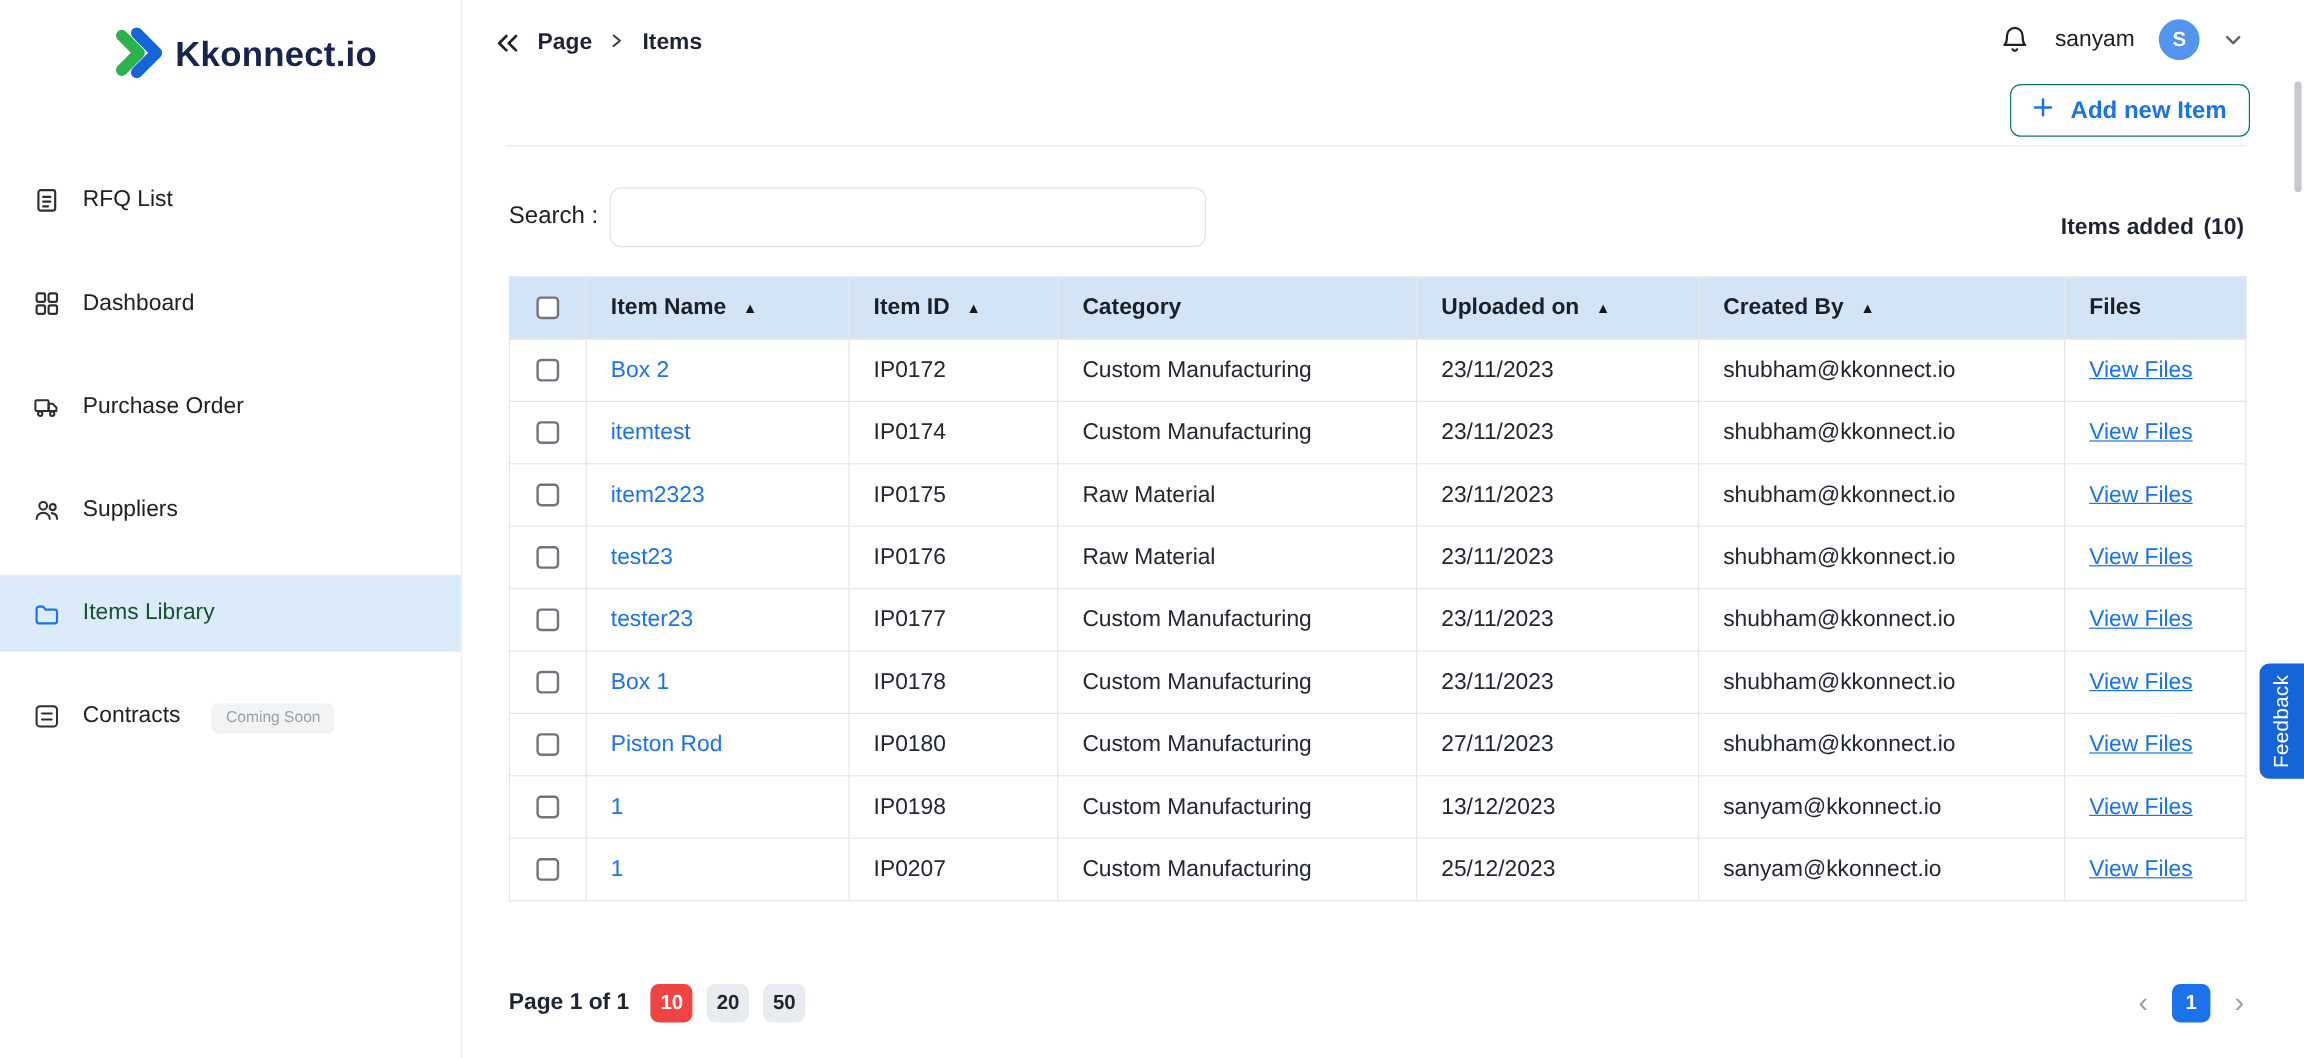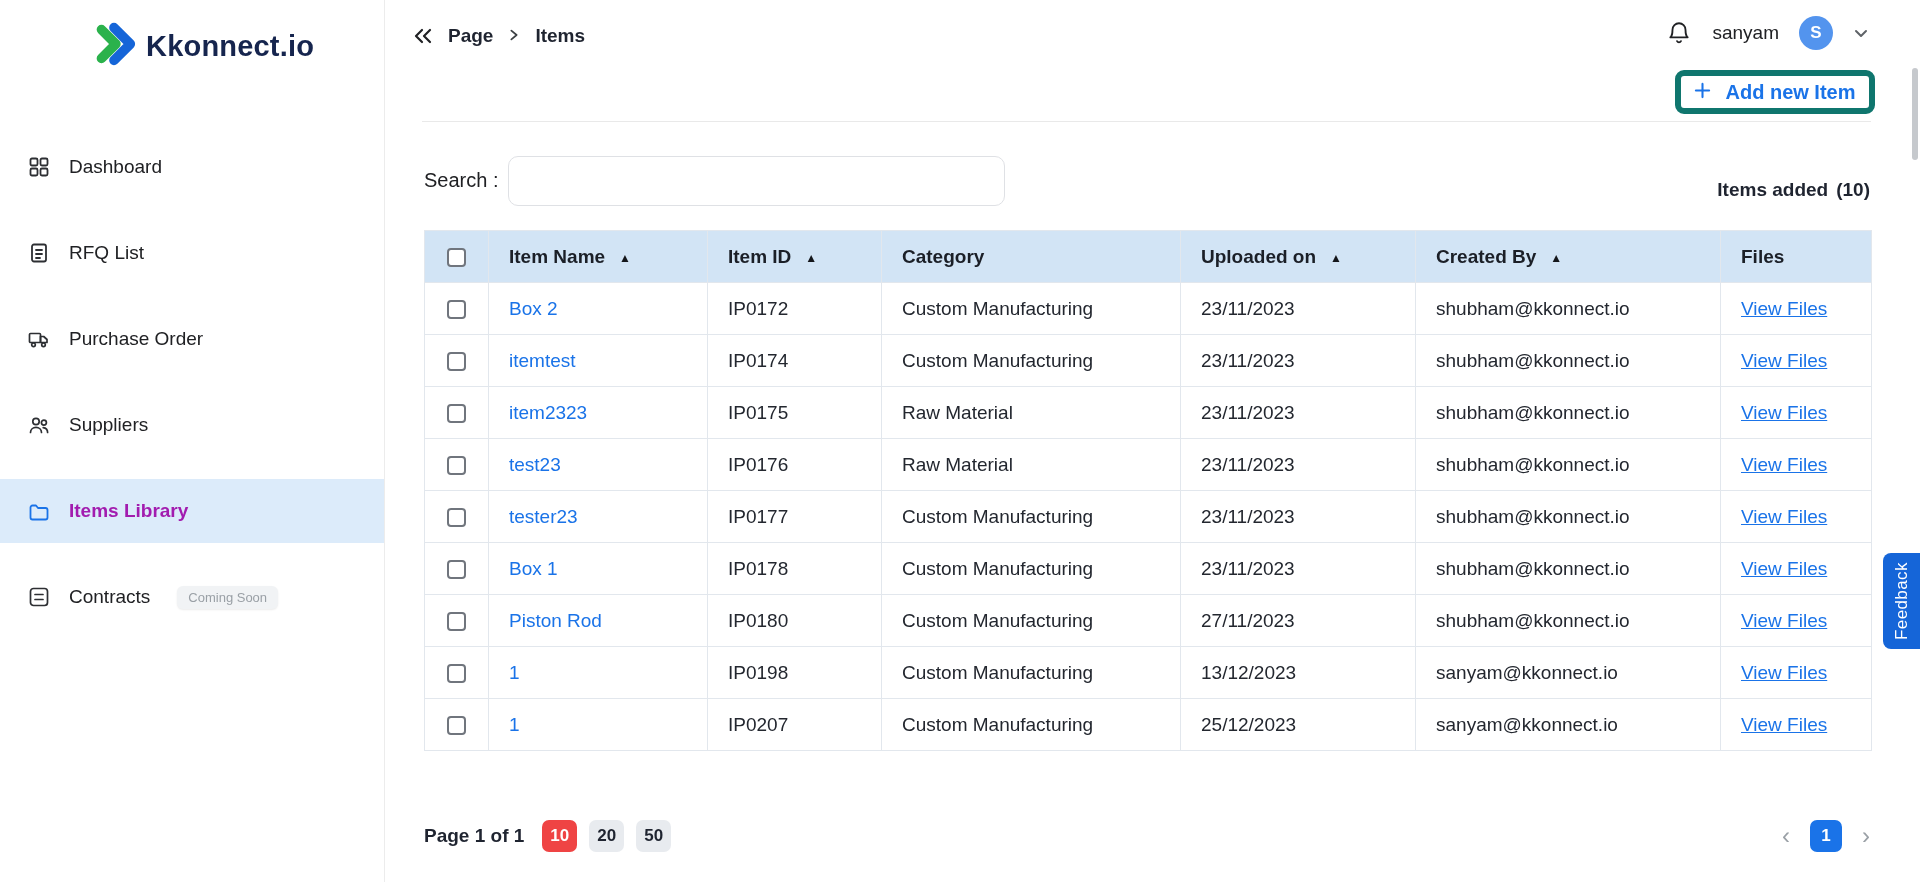--- a/index.html
+++ b/index.html
@@ -7,35 +7,35 @@
     font-family:"Liberation Sans", sans-serif; color:#202124; }
   .page { position:relative; width:1920px; height:882px; }
 
   
   .sidebar { position:absolute; left:0; top:0; width:385px; height:882px; background:#fff; border-right:1px solid #ececec; }
   .logo { position:absolute; left:88px; top:22px; display:flex; align-items:center; gap:8px; }
   .logo-text { font-size:29px; font-weight:700; color:#16254e; letter-spacing:.2px; }
   .nav { position:absolute; top:135px; left:0; width:100%; }
   .nav-item { height:64px; display:flex; align-items:center; gap:17px; padding-left:26px; font-size:19px; color:#202124; cursor:pointer; margin-bottom:22px; }
   .nav-item .nav-icon { width:26px; height:26px; display:flex; align-items:center; justify-content:center; color:#2d2f33; }
-  .nav-item.active { background:#dcebfa; color:#a21caf; font-weight:700; }
+  .nav-item.active { background:#dcebfa; color:#14532d; font-weight:400; }
   .nav-item.active .nav-icon { color:#1a73e8; }
   .badge { margin-left:10px; background:#f1f3f5; color:#9aa0a6; font-size:13px; font-weight:400; padding:4px 11px; border-radius:6px; box-shadow:0 1px 2px rgba(0,0,0,.08); }
 
   
   .breadcrumb { position:absolute; left:412px; top:18px; height:36px; display:flex; align-items:center; gap:14px; font-size:19px; font-weight:700; color:#1f2430; }
   .collapse-btn { display:flex; align-items:center; cursor:pointer; }
   .user-area { position:absolute; top:16px; right:51px; display:flex; align-items:center; gap:20px; }
   .bell { cursor:pointer; display:flex; }
   .username { font-size:19px; color:#202124; }
   .avatar { width:34px; height:34px; border-radius:50%; background:#5394ee; color:#fff; display:flex; align-items:center; justify-content:center; font-size:17px; font-weight:700; }
   .caret { display:flex; cursor:pointer; }
 
   
-  .add-btn { position:absolute; left:1675px; top:70px; width:200px; height:44px; border:6px solid #0f766e; border-radius:9px; background:#fff; color:#1a73e8; font-size:20px; font-weight:700; display:flex; align-items:center; justify-content:center; gap:14px; cursor:pointer; font-family:"Liberation Sans", sans-serif; }
+  .add-btn { position:absolute; left:1675px; top:70px; width:200px; height:44px; border:1px solid #0f766e; border-radius:9px; background:#fff; color:#1a73e8; font-size:20px; font-weight:700; display:flex; align-items:center; justify-content:center; gap:14px; cursor:pointer; font-family:"Liberation Sans", sans-serif; }
   .divider { position:absolute; left:422px; top:121px; width:1449px; height:1px; background:#e9e9e9; }
   .search-label { position:absolute; left:424px; top:169px; font-size:20px; color:#202124; }
   .search-input { position:absolute; left:508px; top:156px; width:497px; height:50px; border:1px solid #dfe1e5; border-radius:10px; font-size:18px; padding:0 16px; outline:none; font-family:"Liberation Sans", sans-serif; }
   .items-added { position:absolute; top:179px; right:50px; font-size:19px; font-weight:700; color:#1f2430; }
   .items-added .count { margin-left:8px; }
 
   
   .items-table { position:absolute; left:424px; top:230px; width:1447px; border-collapse:collapse; table-layout:fixed; font-size:19px;border-radius:25px; }
   .items-table th, .items-table td { border:1px solid #e2e7ed; vertical-align:middle; text-align:left; }
   .items-table thead th { background:#d2e4f5; height:52px; font-weight:700; color:#1b1f27; padding-left:20px; }
@@ -78,39 +78,39 @@
           <polyline points="14,7 29,22 14,37" fill="none" stroke="#2bb24c" stroke-width="10" stroke-linecap="round" stroke-linejoin="round"></polyline>
           <polyline points="27,5 44,22 27,39" fill="none" stroke="#1565d8" stroke-width="10" stroke-linecap="round" stroke-linejoin="round"></polyline>
         </svg>
       </span>
       <span class="logo-text">Kkonnect.io</span>
     </div>
 
     <div class="nav">
       <div class="nav-item">
         <span class="nav-icon">
+          <svg width="24" height="24" viewBox="0 0 24 24" fill="none" stroke="currentColor" stroke-width="1.8" stroke-linecap="round">
+            <rect x="5" y="3.5" width="14" height="17" rx="2"></rect>
+              <line x1="9" y1="9" x2="15" y2="9"></line>
+              <line x1="9" y1="13" x2="15" y2="13"></line>
+              <line x1="9" y1="17" x2="13" y2="17"></line>
+          </svg>
+        </span>
+        <span>RFQ List</span>
+      </div>
+      <div class="nav-item">
+        <span class="nav-icon">
           <svg width="24" height="24" viewBox="0 0 24 24" fill="none" stroke="currentColor" stroke-width="1.8">
             <rect x="3.5" y="3.5" width="7" height="7" rx="1.5"></rect>
               <rect x="13.5" y="3.5" width="7" height="7" rx="1.5"></rect>
             <rect x="3.5" y="13.5" width="7" height="7" rx="1.5"></rect>
               <rect x="13.5" y="13.5" width="7" height="7" rx="1.5"></rect>
           </svg>
         </span>
         <span>Dashboard</span>
-      </div>
-      <div class="nav-item">
-        <span class="nav-icon">
-          <svg width="24" height="24" viewBox="0 0 24 24" fill="none" stroke="currentColor" stroke-width="1.8" stroke-linecap="round">
-            <rect x="5" y="3.5" width="14" height="17" rx="2"></rect>
-              <line x1="9" y1="9" x2="15" y2="9"></line>
-              <line x1="9" y1="13" x2="15" y2="13"></line>
-              <line x1="9" y1="17" x2="13" y2="17"></line>
-          </svg>
-        </span>
-        <span>RFQ List</span>
       </div>
       <div class="nav-item">
         <span class="nav-icon">
           <svg width="24" height="24" viewBox="0 0 24 24" fill="none" stroke="currentColor" stroke-width="1.7" stroke-linejoin="round">
             <rect x="2.5" y="6.5" width="11" height="9" rx="1"></rect>
               <path d="M13.5 9.5h3.2l3.3 3v3h-6.5z"></path>
             <circle cx="6.5" cy="17.8" r="1.8"></circle>
               <circle cx="16.5" cy="17.8" r="1.8"></circle>
           </svg>
         </span>

